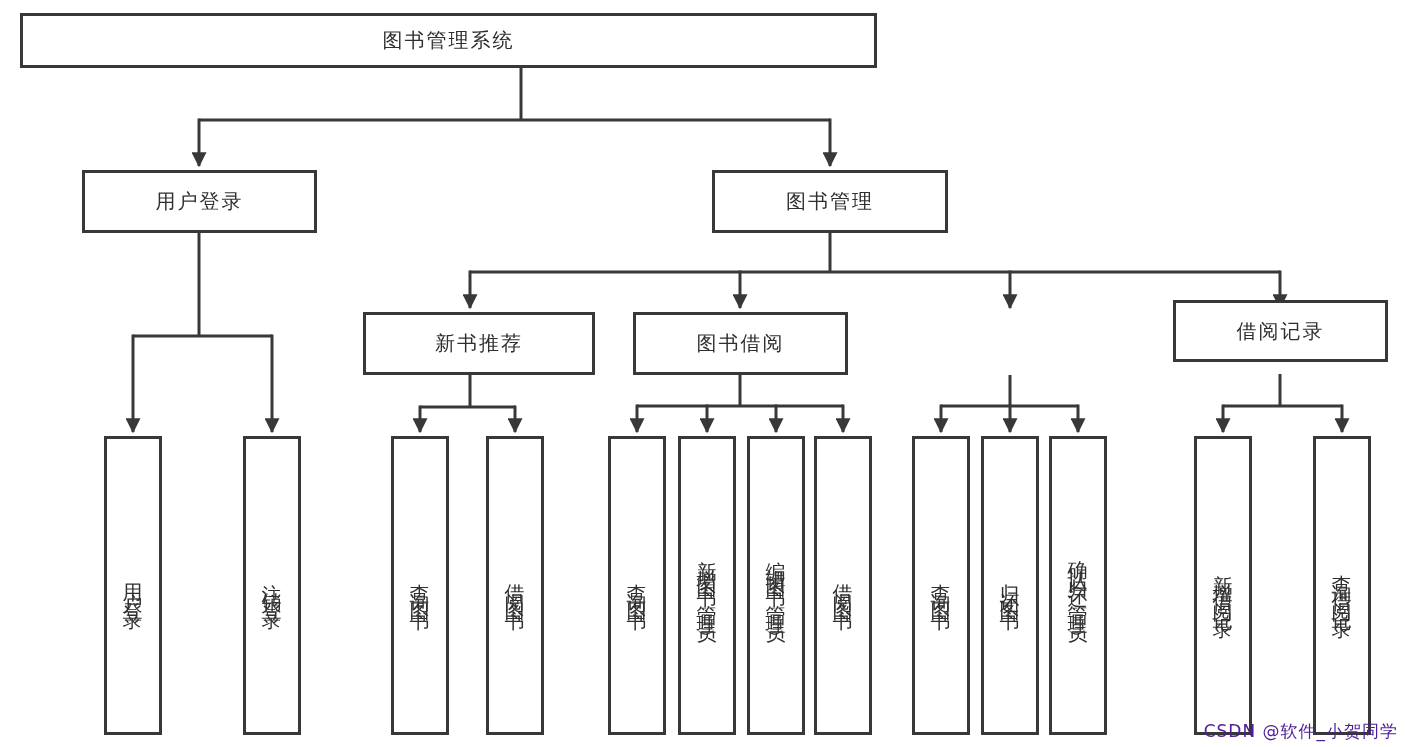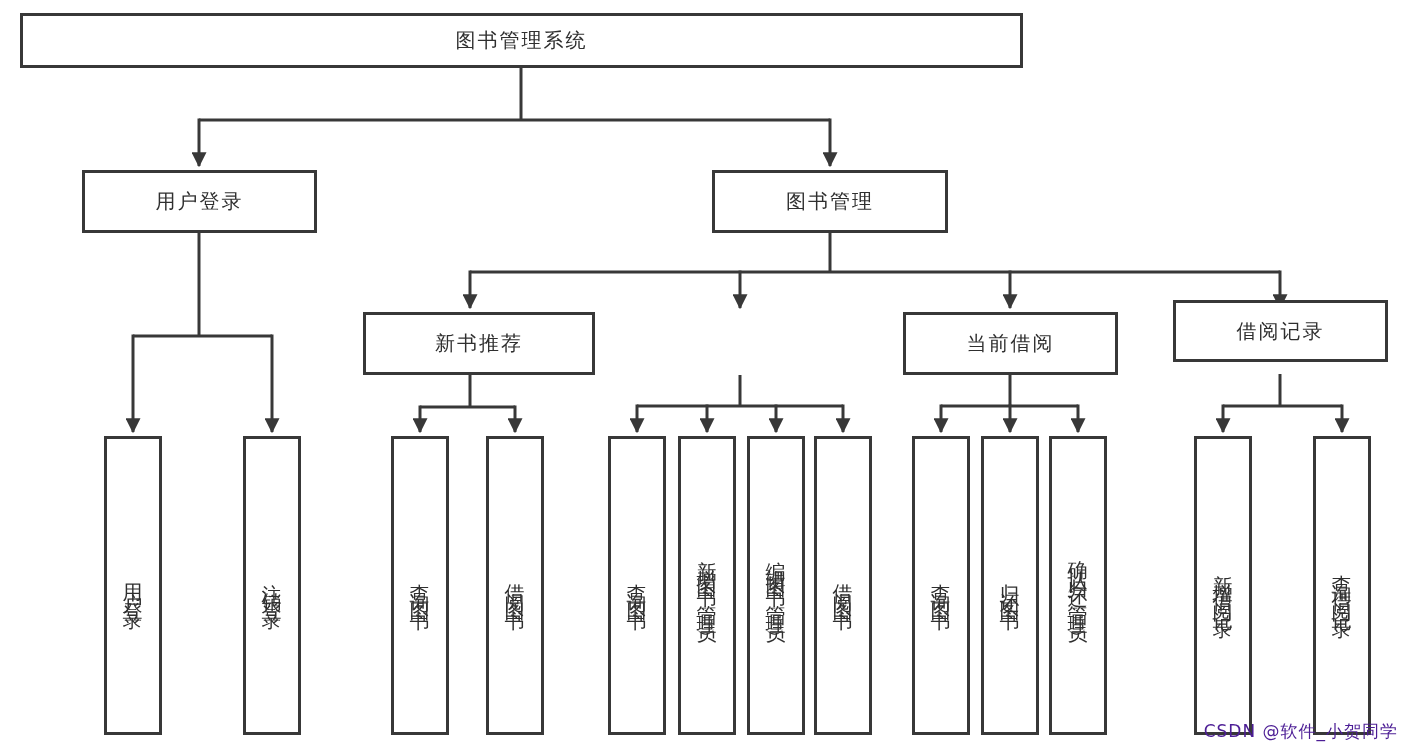--- a/index.html
+++ b/index.html
@@ -32,21 +32,21 @@
     display: flex;
     align-items: center;
     justify-content: center;
   }
   .hbox {
     font-size: 20px;
     letter-spacing: 2px;
     white-space: nowrap;
   }
   .root-box {
-    left: 20px; top: 13px; width: 1003px; height: 55px;
+    left: 20px; top: 13px; width: 857px; height: 55px;
     font-size: 20px;
   }
   .leaf {
     top: 436px;
     width: 58px;
     height: 299px;
     writing-mode: vertical-rl;
     text-orientation: mixed;
     font-size: 20px;
     letter-spacing: 9px;
@@ -124,22 +124,22 @@
   <div class="node hbox" style="left:82px; top:170px; width:235px; height:63px;">
     <span>用户登录</span>
   </div>
   <div class="node hbox" style="left:712px; top:170px; width:236px; height:63px;">
     <span>图书管理</span>
   </div>
 
   <div class="node hbox" style="left:363px; top:312px; width:232px; height:63px;">
     <span>新书推荐</span>
   </div>
-  <div class="node hbox" style="left:903px; top:312px; width:215px; height:63px;">
-    <span>当前借阅</span>
+  <div class="node hbox" style="left:633px; top:312px; width:215px; height:63px;">
+    <span>图书借阅</span>
   </div>
   <div class="node hbox" style="left:1173px; top:300px; width:215px; height:62px;">
     <span>借阅记录</span>
   </div>
 
   <div class="node leaf" style="left:104px;">
     <span>用户登录</span>
   </div>
   <div class="node leaf" style="left:243px;">
     <span>注销登录</span>

